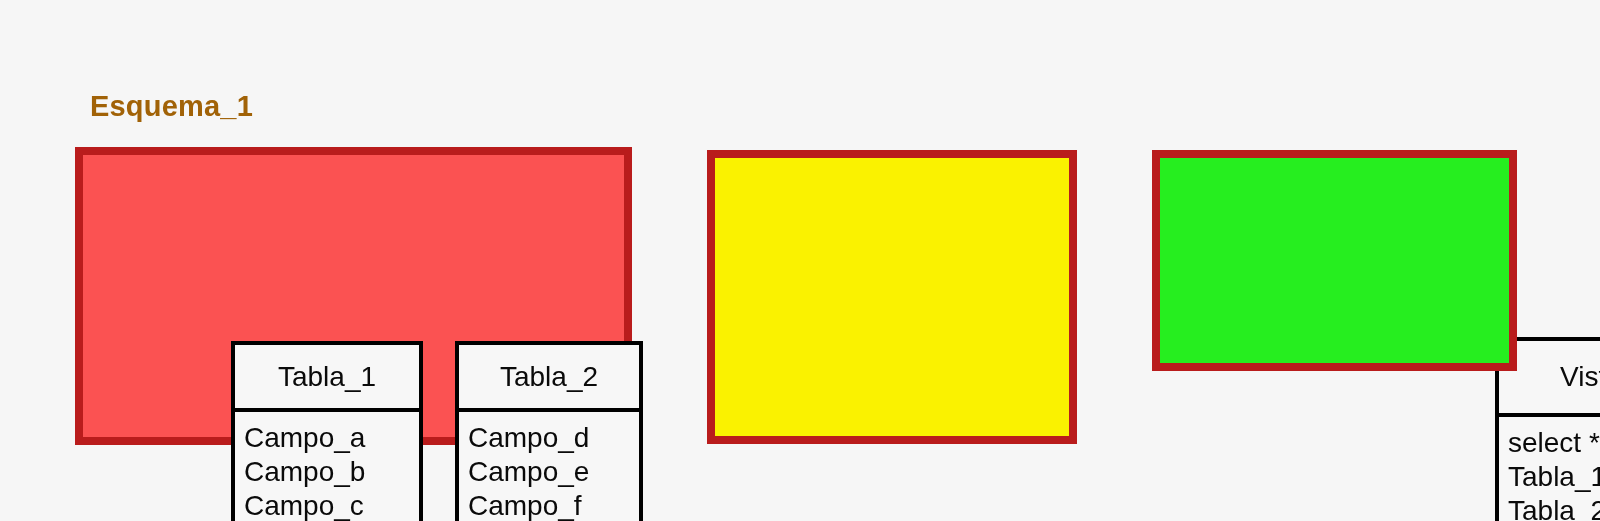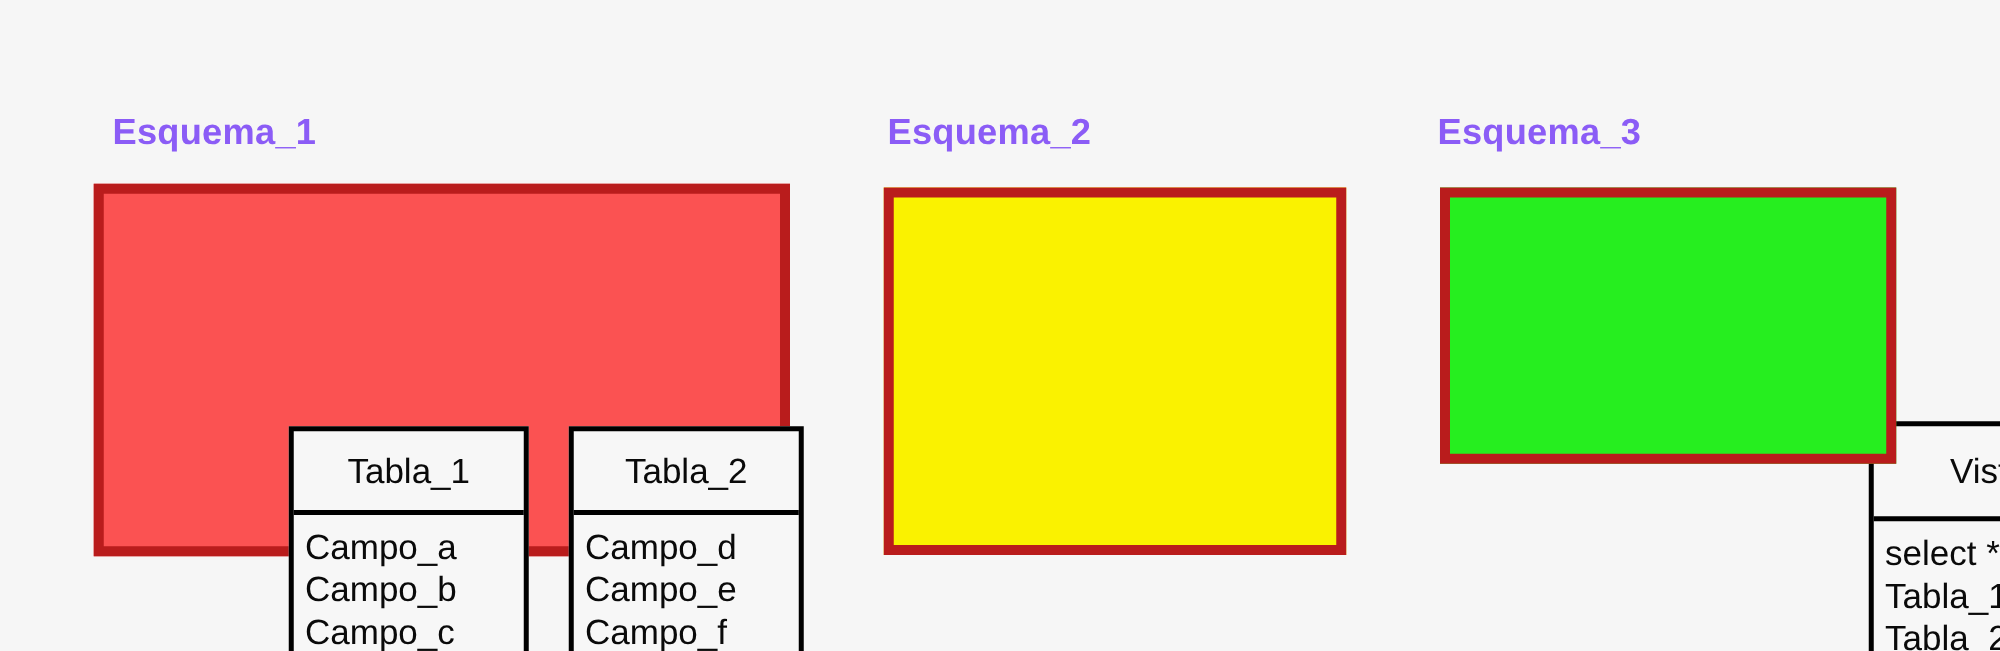--- a/index.html
+++ b/index.html
@@ -21,21 +21,21 @@
     position: absolute;
     inset: 0;
   }
 
   
   .schema-label {
     position: absolute;
     font-family: "Liberation Sans", sans-serif;
     font-weight: bold;
     font-size: 29px;
-    color: #8b5cf6;
+    color: #a16207;
     letter-spacing: 0.2px;
     white-space: nowrap;
     line-height: 1;
   }
 
   
   .schema-box {
     position: absolute;
     border: 8px solid #b91c1c;
     box-sizing: border-box;
@@ -121,35 +121,33 @@
     <div class="obj-box" id="table-2">
       <div class="obj-title">Tabla_2</div>
       <div class="obj-divider"></div>
       <div class="obj-body">Campo_d
 Campo_e
 Campo_f</div>
     </div>
 
   </div>
 
-  <div class="schema-label" id="label-esquema-2">Esquema_2</div>
 
   <div class="schema-box yellow" id="schema-box-2">
 
     <div class="obj-box" id="view-1">
       <div class="obj-title">Vista_1</div>
       <div class="obj-divider"></div>
       <div class="obj-body">select * from
 Tabla_1,
 Tabla_2;</div>
     </div>
 
   </div>
 
-  <div class="schema-label" id="label-esquema-3">Esquema_3</div>
 
   <div class="schema-box green" id="schema-box-3">
 
     
 
   </div>
 
 </div>
 
 </body></html>

